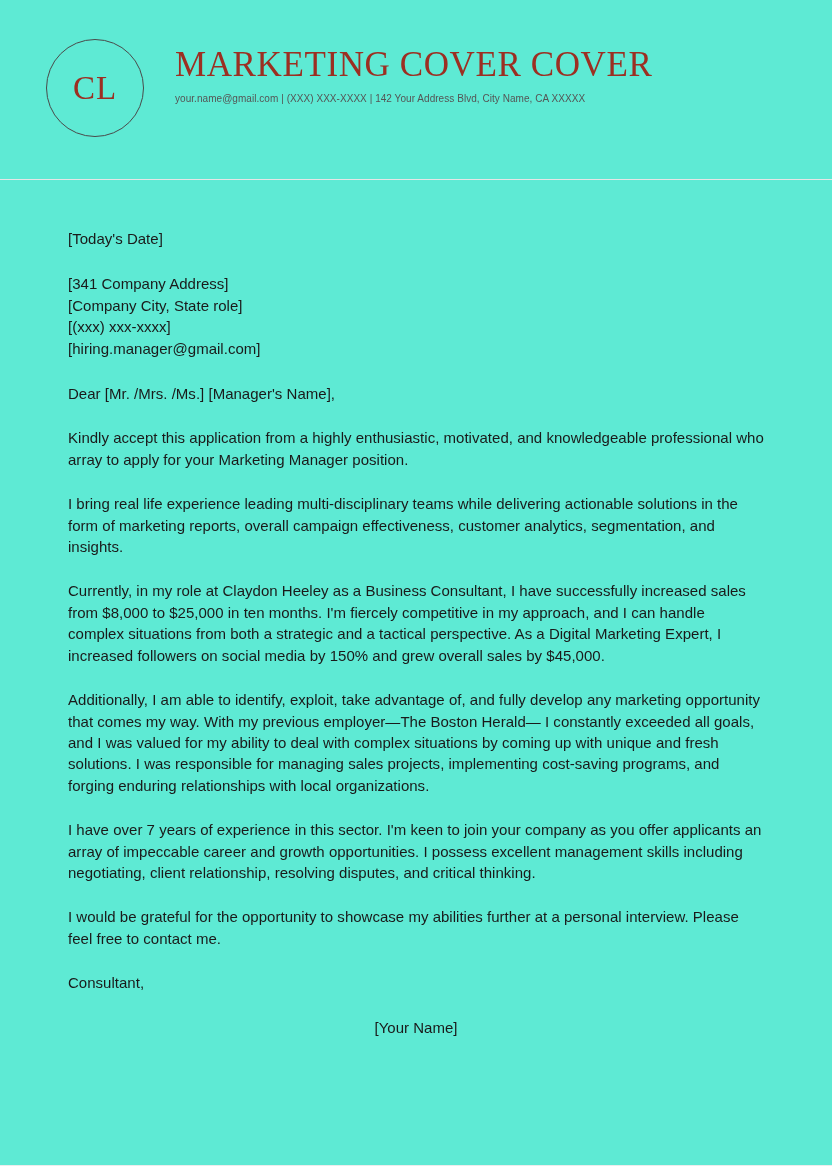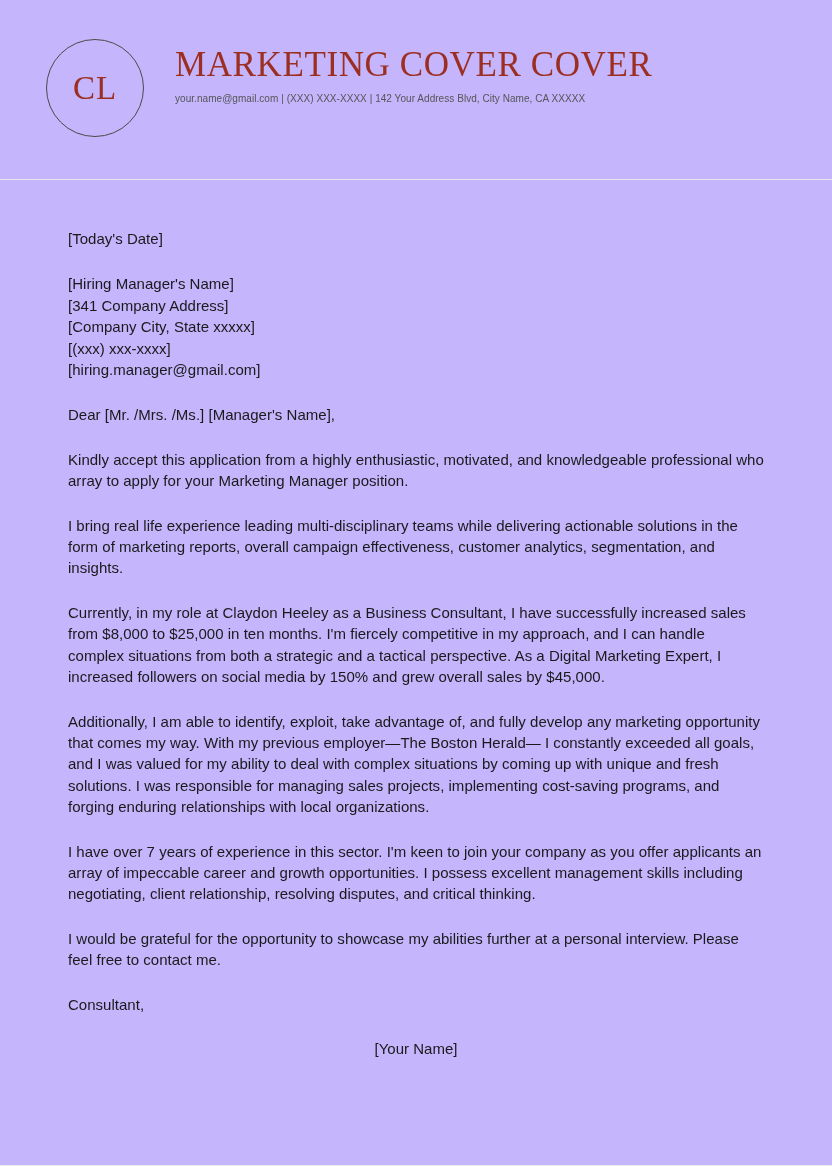--- a/index.html
+++ b/index.html
@@ -13,21 +13,21 @@
     overflow: hidden;
     font-family: "Liberation Sans", sans-serif;
     color: #1a1a1a;
     -webkit-font-smoothing: antialiased;
   }
 
   .page {
     position: relative;
     width: 832px;
     height: 1166px;
-    background: #c4b5fd;
+    background: #5eead4;
     box-sizing: border-box;
     border-bottom: 1px solid #ececec;
   }
 
   
   .header {
     display: flex;
     align-items: flex-start;
     padding: 38px 46px 0 46px;
     box-sizing: border-box;
@@ -131,23 +131,22 @@
 
   </div>
 
   <div class="header-rule"></div>
 
   <div class="letter">
 
     <p class="block block-date">[Today's Date]</p>
 
     <div class="block block-recipient">
-      <span class="addr-line">[Hiring Manager's Name]</span>
       <span class="addr-line">[341 Company Address]</span>
-      <span class="addr-line">[Company City, State xxxxx]</span>
+      <span class="addr-line">[Company City, State role]</span>
       <span class="addr-line">[(xxx) xxx-xxxx]</span>
       <span class="addr-line">[hiring.manager@gmail.com]</span>
     </div>
 
     <p class="block block-salutation">Dear [Mr. /Mrs. /Ms.] [Manager's Name],</p>
 
     <p class="block">Kindly accept this application from a highly enthusiastic, motivated, and knowledgeable professional who array to apply for your Marketing Manager position.</p>
     <p class="block">I bring real life experience leading multi-disciplinary teams while delivering actionable solutions in the form of marketing reports, overall campaign effectiveness, customer analytics, segmentation, and insights.</p>
     <p class="block">Currently, in my role at Claydon Heeley as a Business Consultant, I have successfully increased sales from $8,000 to $25,000 in ten months. I'm fiercely competitive in my approach, and I can handle complex situations from both a strategic and a tactical perspective. As a Digital Marketing Expert, I increased followers on social media by 150% and grew overall sales by $45,000.</p>
     <p class="block">Additionally, I am able to identify, exploit, take advantage of, and fully develop any marketing opportunity that comes my way. With my previous employer—The Boston Herald— I constantly exceeded all goals, and I was valued for my ability to deal with complex situations by coming up with unique and fresh solutions. I was responsible for managing sales projects, implementing cost-saving programs, and forging enduring relationships with local organizations.</p>

